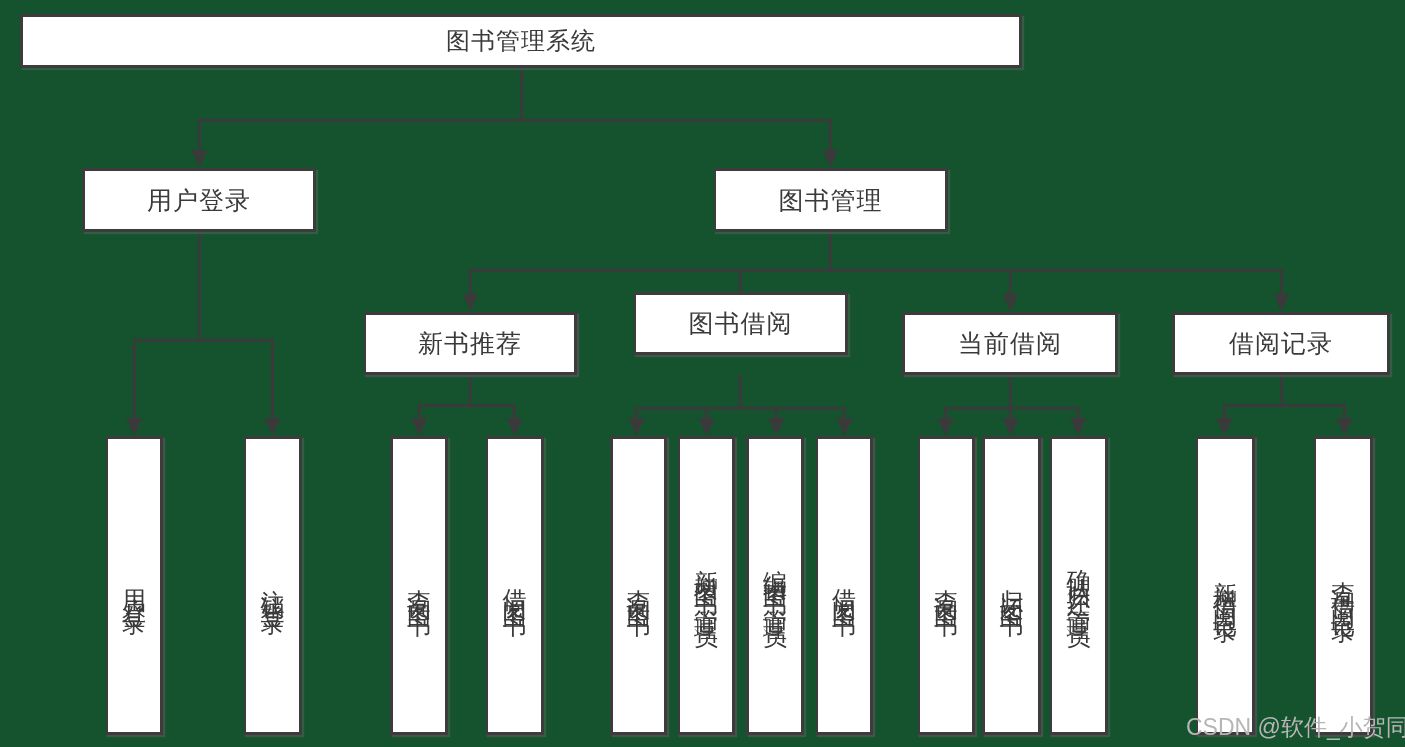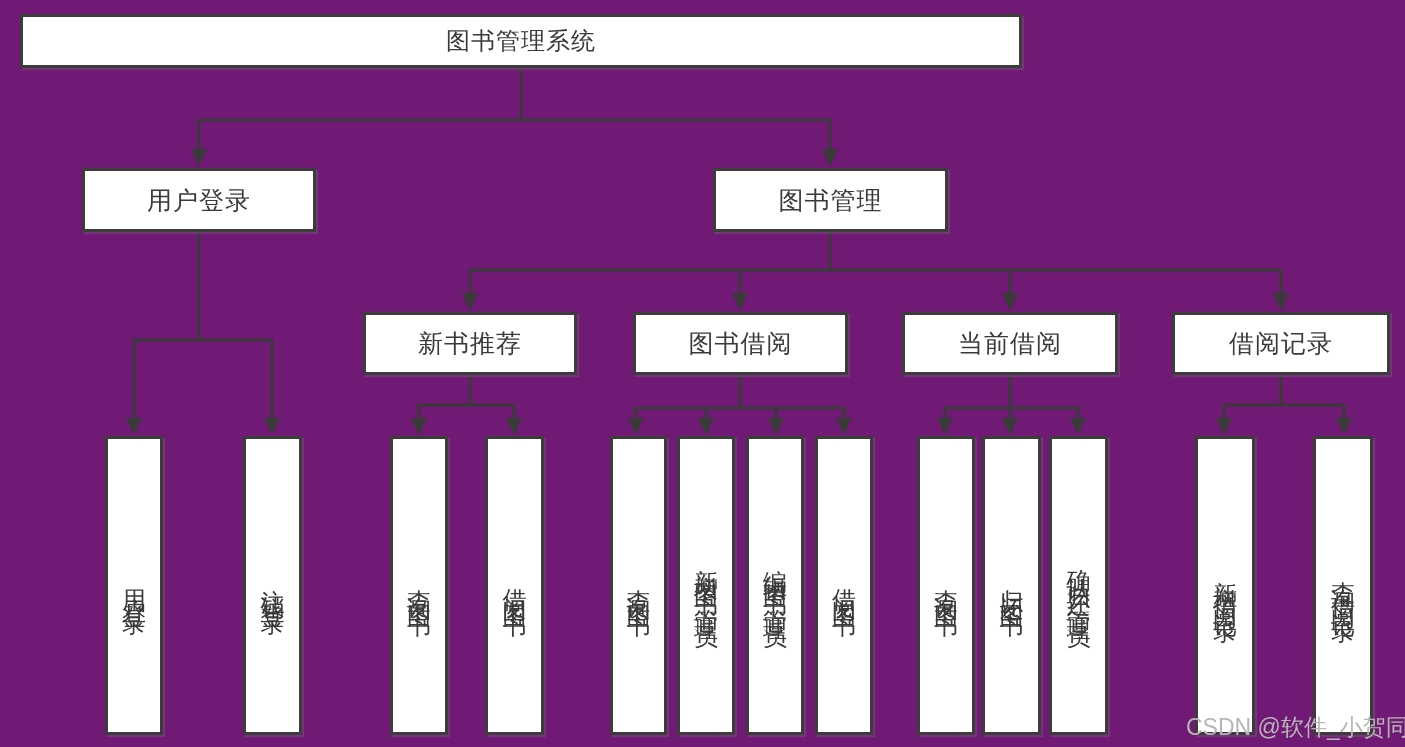--- a/index.html
+++ b/index.html
@@ -5,21 +5,21 @@
   html, body {
     margin: 0;
     padding: 0;
     background: #ffffff;
     font-family: "Liberation Sans", "DejaVu Sans", sans-serif;
   }
   #stage {
     position: relative;
     width: 1405px;
     height: 747px;
-    background: #701a75;
+    background: #14532d;
     overflow: hidden;
     text-decoration: underline;
   }
   #connectors {
     position: absolute;
     left: 0; top: 0;
     width: 1405px;
     height: 747px;
   }
   .box {
@@ -133,21 +133,21 @@
   <div class="box" style="left:82px; top:168px; width:234px; height:64px;">
     <span class="hlabel">用户登录</span>
   </div>
   <div class="box" style="left:713px; top:168px; width:235px; height:64px;text-align:right;">
     <span class="hlabel">图书管理</span>
   </div>
 
   <div class="box" style="left:363px; top:312px; width:214px; height:63px;">
     <span class="hlabel">新书推荐</span>
   </div>
-  <div class="box" style="left:633px; top:312px; width:215px; height:63px;">
+  <div class="box" style="left:633px; top:292px; width:215px; height:63px;">
     <span class="hlabel">图书借阅</span>
   </div>
   <div class="box" style="left:902px; top:312px; width:216px; height:63px;text-align:center;">
     <span class="hlabel">当前借阅</span>
   </div>
   <div class="box" style="left:1172px; top:312px; width:218px; height:63px;">
     <span class="hlabel">借阅记录</span>
   </div>
 
   <div class="box" style="left:105px; top:436px; width:58px; height:299px;">

